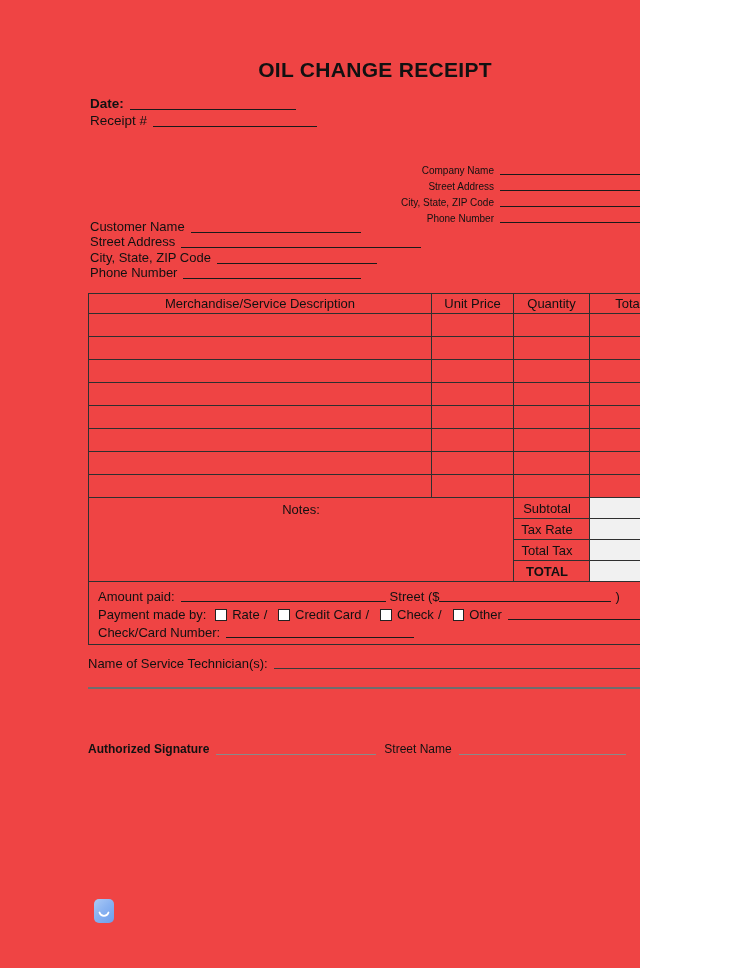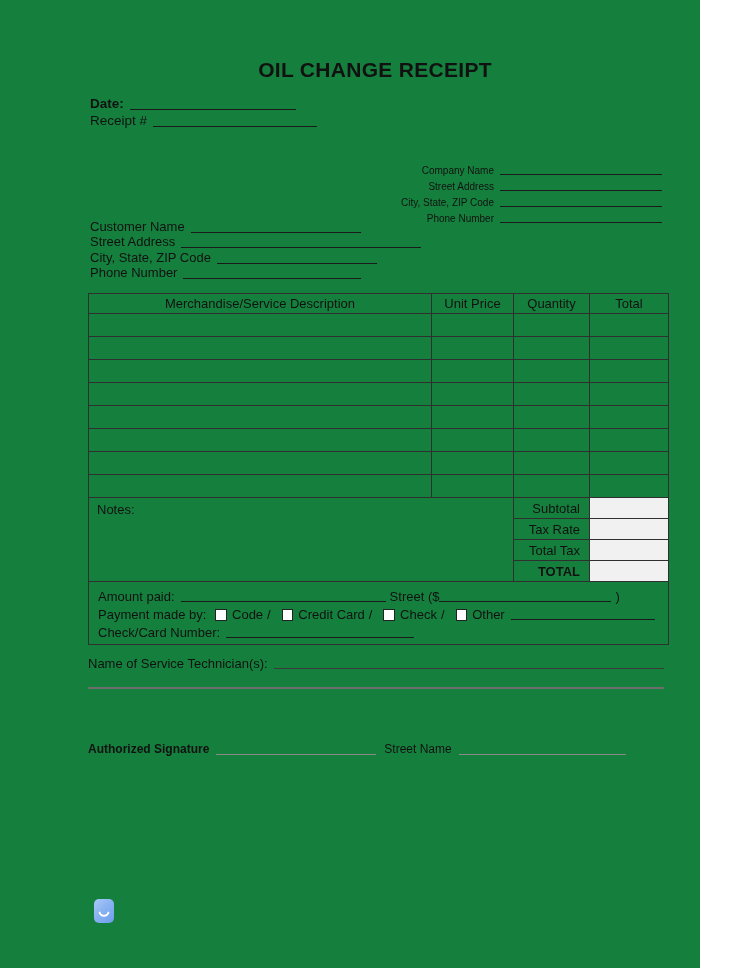--- a/index.html
+++ b/index.html
@@ -1,17 +1,17 @@
 <!DOCTYPE html>
 <html><head>
 <meta charset="utf-8">
 <style>
   html,body { margin:0; padding:0; background:#ffffff; }
   .page {
-    position:relative; width:700px; height:968px; background:#15803d;
+    position:relative; width:640px; height:968px; background:#ef4444;
     font-family:"Liberation Sans","DejaVu Sans",sans-serif; color:#111;
     overflow:hidden;
   }
   .title {
     position:absolute; top:58px; left:0; width:750px;
     text-align:center; font-size:21px; font-weight:bold; letter-spacing:.3px;
   }
   .fline { display:inline-block; border-bottom:1.4px solid #1a1a1a; height:12px; }
   .fline.gray { border-bottom-color:#8a8a8a; }
 
@@ -30,21 +30,21 @@
   .customer-row { display:flex; align-items:flex-end; height:15.2px; }
   .customer-row .fline { margin-left:6px; margin-bottom:1px; }
 
   
   .items-table {
     position:absolute; left:88px; top:293px;
     border-collapse:collapse; table-layout:fixed; width:580px;
     font-size:13px;
     padding-left:13px;
   }
-  .items-table td, .items-table th { border:1px solid #2f2f2f; padding:0; }
+  .items-table td, .items-table th { border:1px solid #2f2f2f; padding:0;text-align:center; }
   .items-table th { font-weight:normal; height:19px; text-align:center; }
   .item-row td { height:22px; }
   .notes-cell { vertical-align:top; padding:4px 8px !important; }
   .totals-label { text-align:right; padding-right:9px !important; height:20px; }
   .totals-label.total-bold { font-weight:bold; }
   .totals-value { background:#f1f1f1; height:20px; }
   .payment-cell { padding:4px 9px !important; height:52px; vertical-align:top; }
   .payline { display:flex; align-items:flex-end; height:18px; white-space:nowrap; }
   .payline .fline { margin:0 4px 2px 6px; }
   .checkbox {
@@ -215,21 +215,21 @@
         <div class="payline">
           <span>Amount paid:</span>
           <span class="fline" style="width:205px"></span>
           <span>Street ($</span>
           <span class="fline" style="width:172px;margin-left:0"></span>
           <span style="margin-left:0">)</span>
         </div>
         <div class="payline">
           <span>Payment made by:</span>
           <span class="checkbox"></span>
-          <span>Code</span>
+          <span>Rate</span>
           <span class="sep">/</span>
           <span class="checkbox"></span>
           <span>Credit Card</span>
           <span class="sep">/</span>
           <span class="checkbox"></span>
           <span>Check</span>
           <span class="sep">/</span>
           <span class="checkbox"></span>
           <span>Other</span>
           <span class="fline" style="width:150px"></span>

